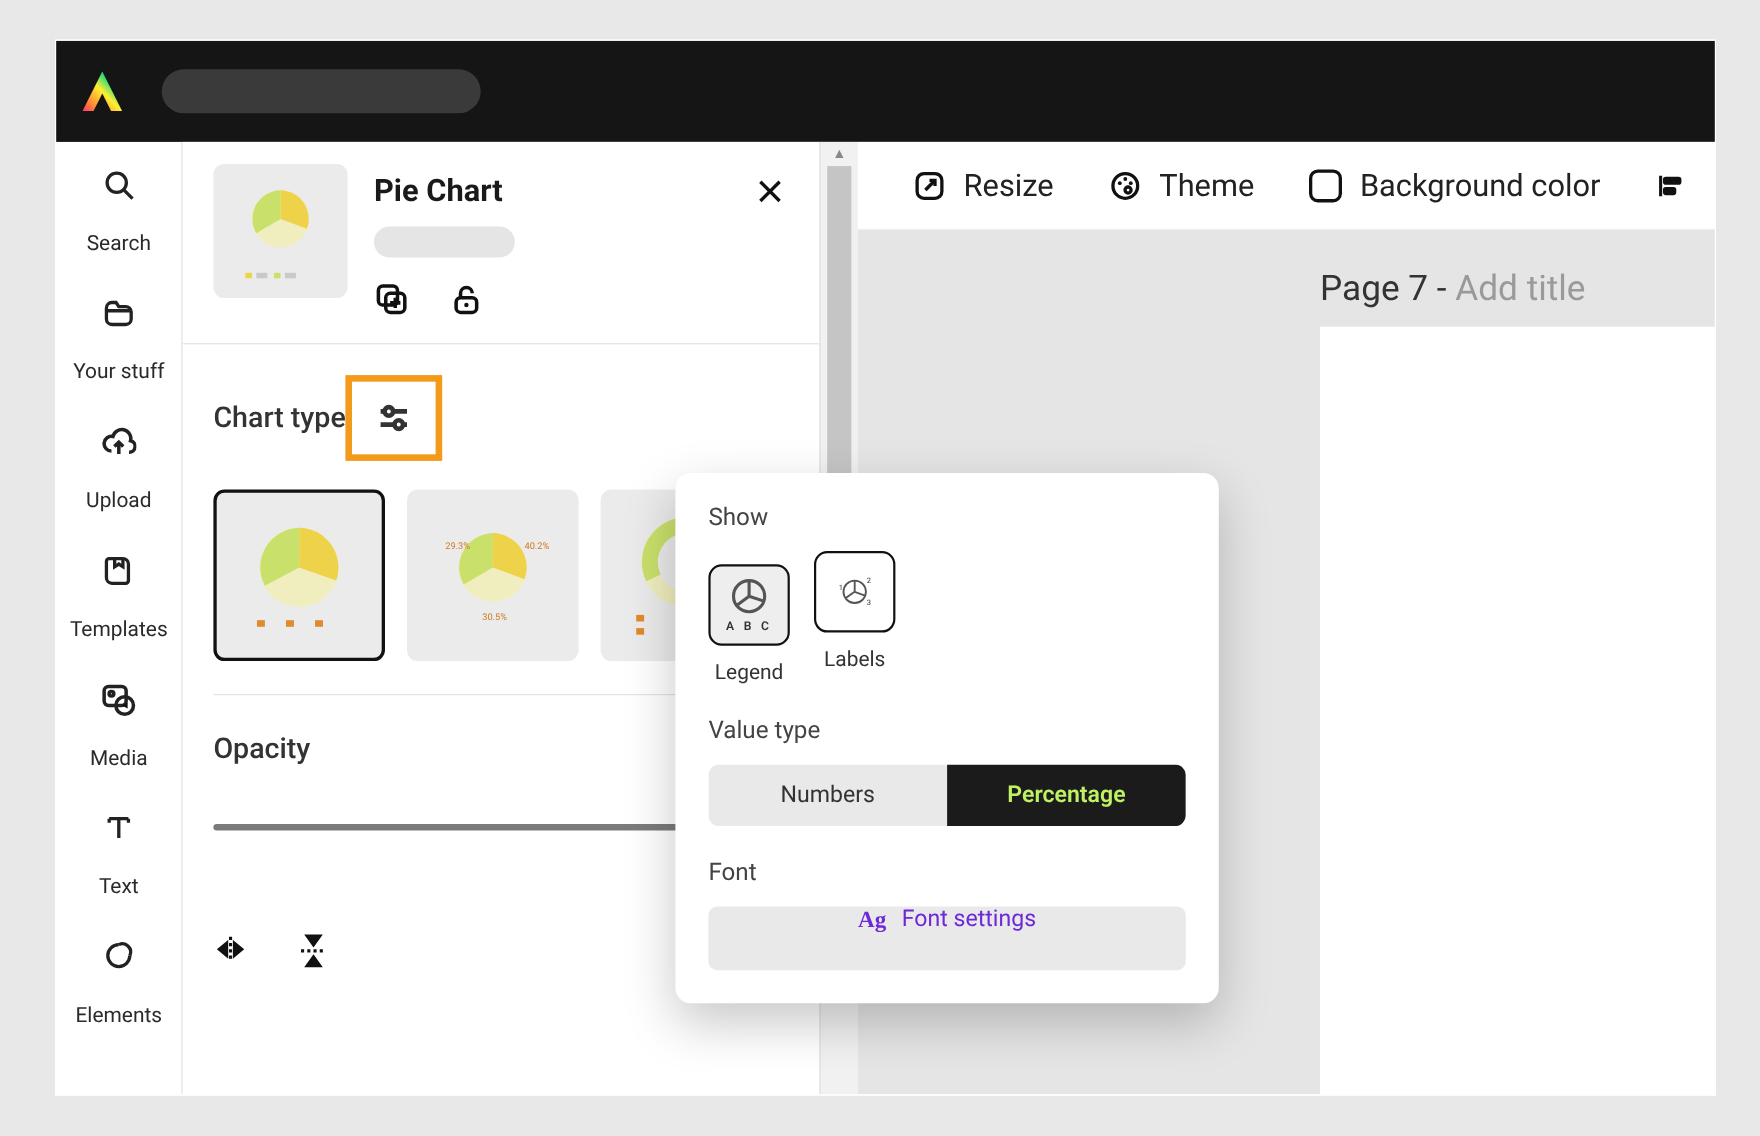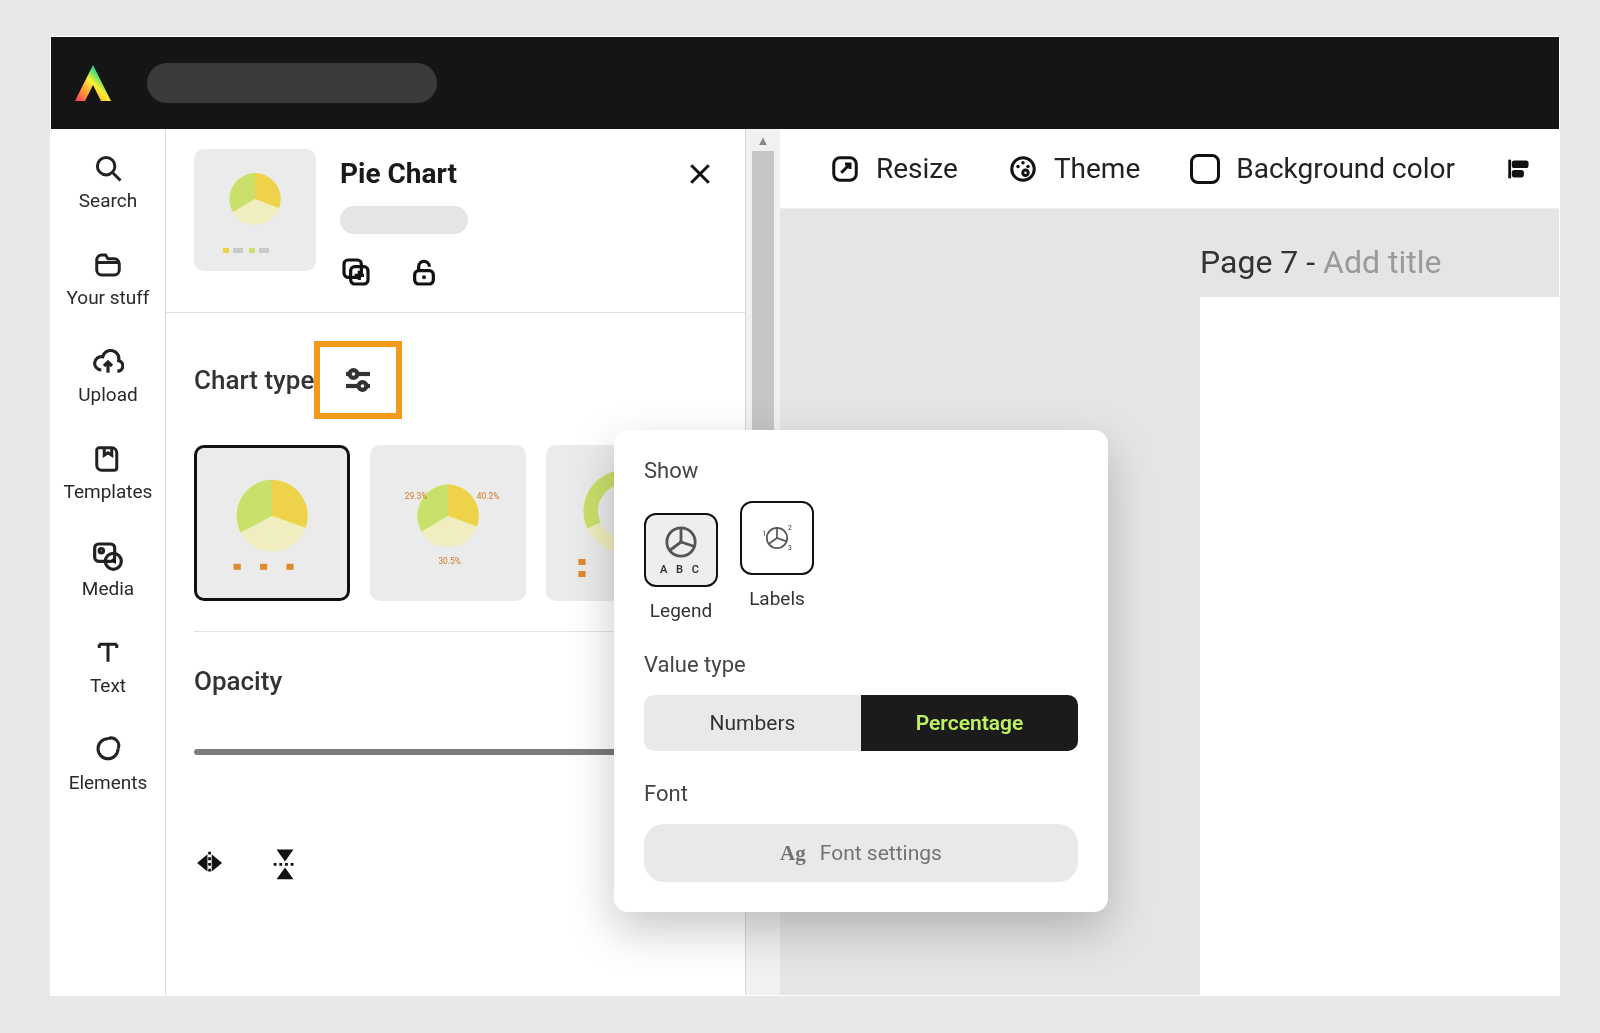--- a/index.html
+++ b/index.html
@@ -54,21 +54,21 @@
       display: flex;
       flex-direction: column;
       align-items: center;
       padding-top: 22px;
       gap: 36px;
     }
     .rail-item {
       display: flex;
       flex-direction: column;
       align-items: center;
-      gap: 4px;
+      gap: 24px;
       cursor: pointer;
       color: #2a2a2a;
       font-size: 19px;
       width: 100%;
     }
     .rail-item .ri-icon { width: 34px; height: 34px; display:flex; align-items:center; justify-content:center; }
     .rail-item svg { stroke: #222; fill: none; stroke-width: 2.4; }
     
     .props-panel {
       width: 580px;
@@ -185,23 +185,23 @@
     .show-box.active { background:#eeeeee;margin-top:12px; }
     .show-box.inactive { background:#fff; }
     .show-box .mini-pie { width:34px; height:34px; }
     .show-box .abc { font-size:11px; letter-spacing:3px; color:#333; font-weight:600;}
     .show-label { font-size:19px; color:#333; }
     .seg-group { display:flex; border-radius:10px; overflow:hidden; width:100%; }
     .seg-btn { flex:1; height:56px; text-align:center; align-content:center; font-size:21px; cursor:pointer; }
     .seg-btn.off { background:#e9e9e9; color:#333; }
     .seg-btn.on { background:#1b1b1b; color:#bef264; font-weight:600; }
     .font-btn {
-      width:100%; height:58px; background:#e9e9e9; border-radius:20px;
-      display:flex; align-items:center; justify-content:center; gap:14px;
-      font-size:21px; color:#737373; cursor:pointer;
+      width:100%; height:58px; background:#e9e9e9; border-radius:8px;
+      display:flex; justify-content:center; gap:14px;
+      font-size:21px; color:#6d28d9; cursor:pointer;
     }
     .font-btn .ag { font-weight:700; font-family: Georgia, serif; }
     .popover .spacer { height: 30px; }
   </style>
 </head>
 <body>
 
 <div class="app-window">
 
   <div class="top-header">

